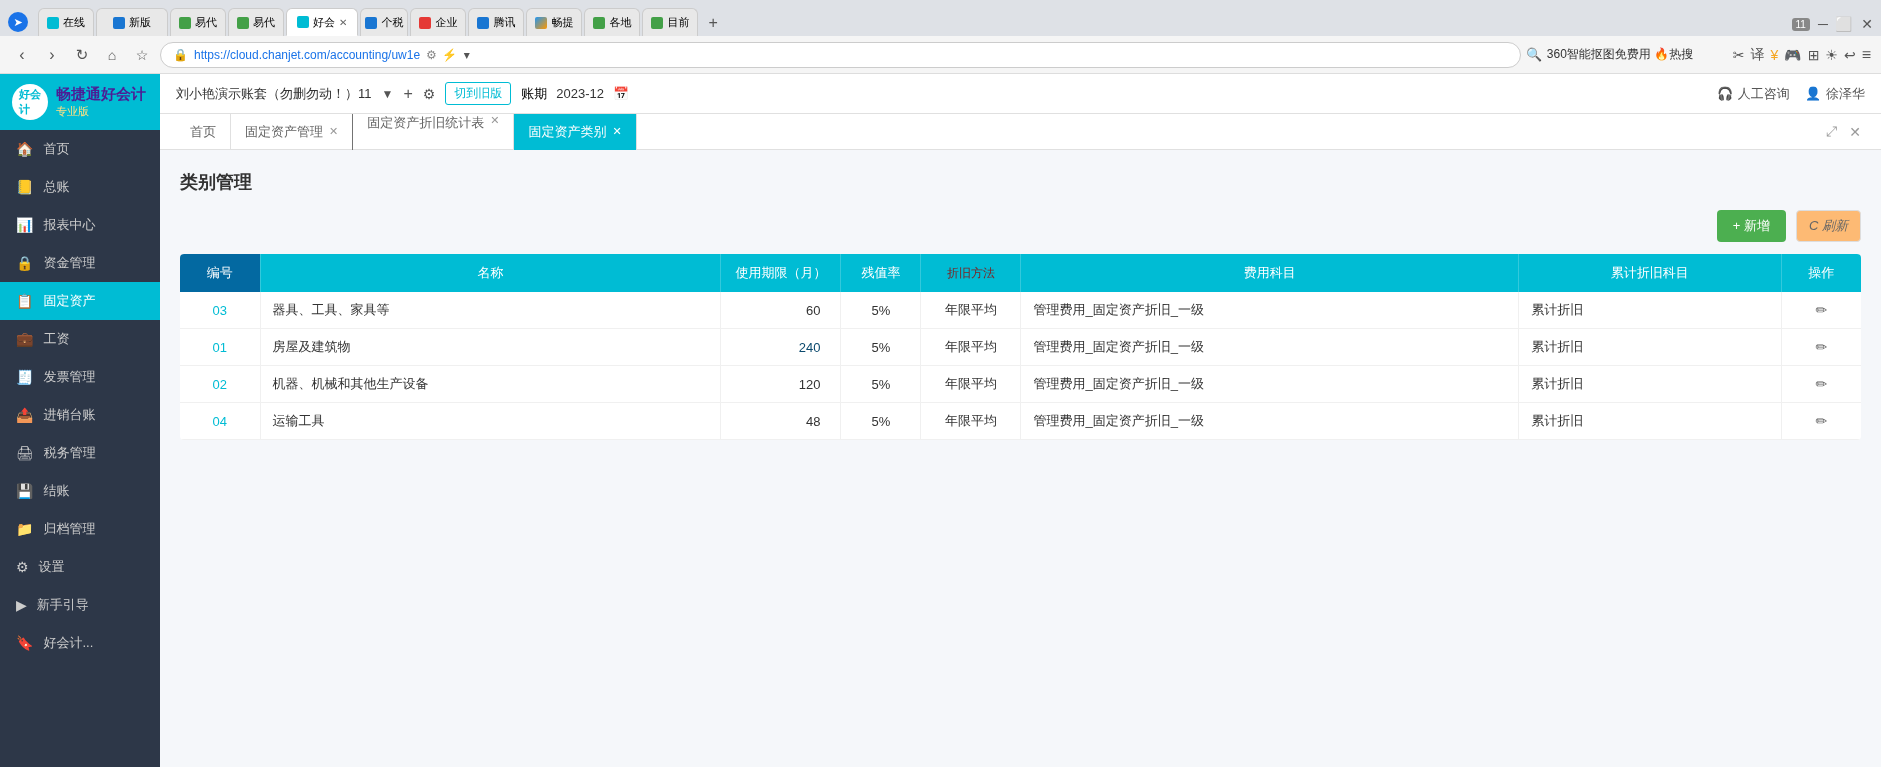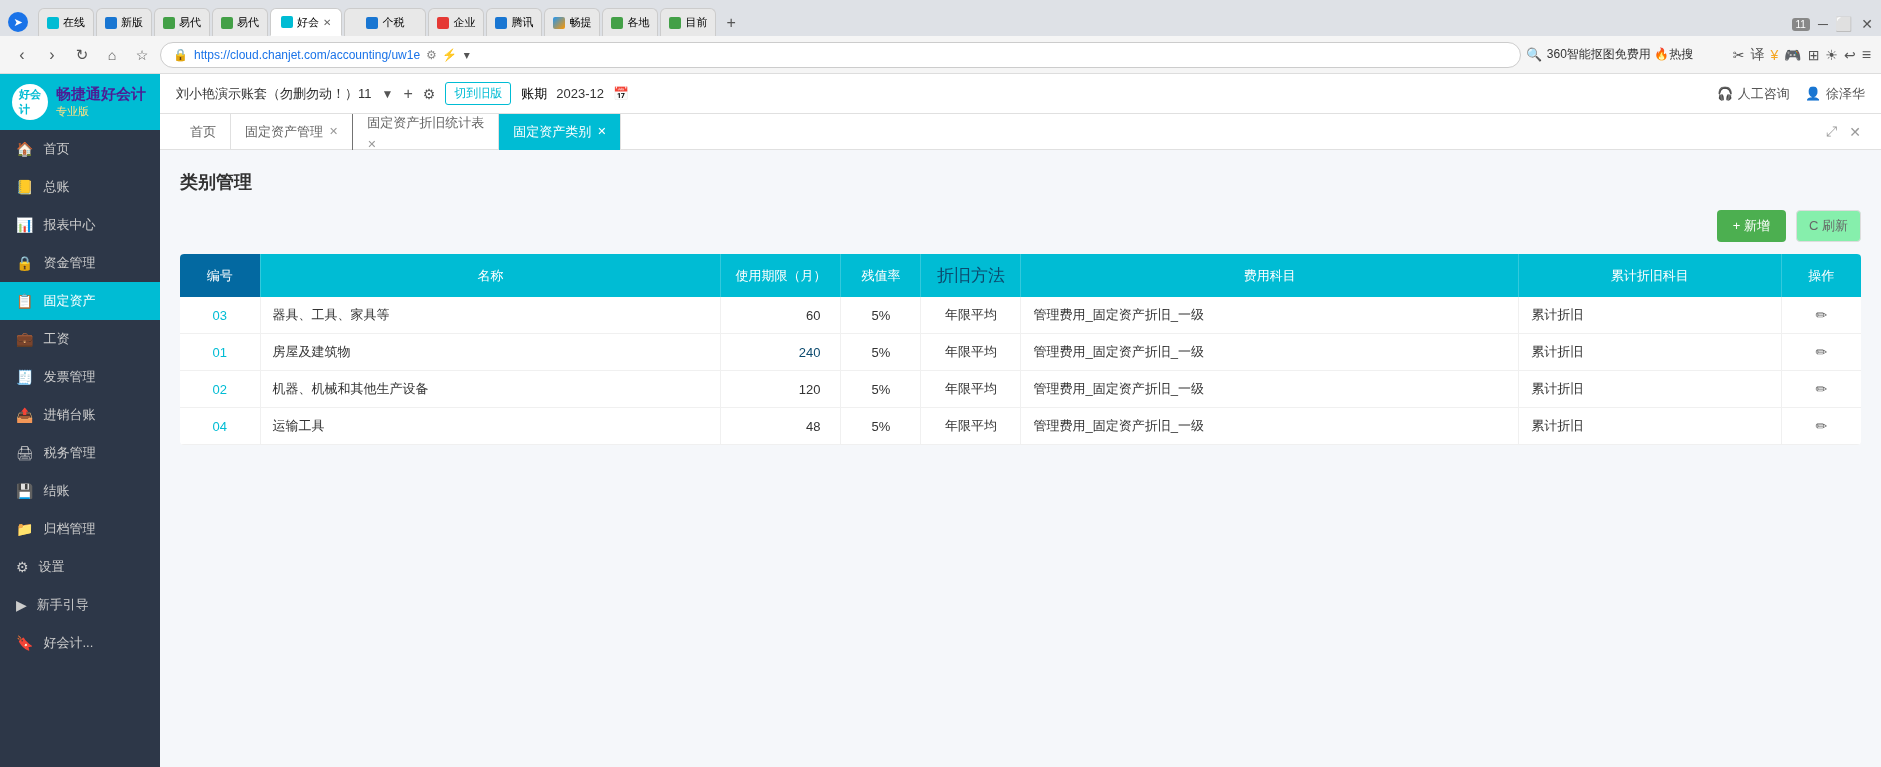--- a/index.html
+++ b/index.html
@@ -14,38 +14,38 @@
 <div style="background:#dee1e6; height:36px; display:flex; align-items:flex-end; padding:0 8px; gap:2px;">
 
   <div style="display:flex;align-items:center;gap:4px;margin-right:8px;padding-bottom:4px;">
     <div style="width:20px;height:20px;background:#1a73e8;border-radius:50%;display:flex;align-items:center;justify-content:center;color:#fff;font-size:11px;">➤</div>
   </div>
 
   <div style="display:flex;align-items:center;height:28px;padding:0 8px;border-radius:6px 6px 0 0;font-size:11px;background:#e8e8e8;border:1px solid #ccc;border-bottom:none;gap:4px;cursor:pointer;">
     <span style="width:12px;height:12px;background:#00bcd4;border-radius:2px;display:inline-block;"></span>
     <span>在线</span>
   </div>
-  <div style="display:flex;align-items:center;height:28px;padding:0 8px;border-radius:6px 6px 0 0;font-size:11px;background:#e8e8e8;border:1px solid #ccc;border-bottom:none;gap:4px;cursor:pointer;">
+  <div style="display:flex;align-items:center;height:28px;padding:0 16px;border-radius:6px 6px 0 0;font-size:11px;background:#e8e8e8;border:1px solid #ccc;border-bottom:none;gap:4px;cursor:pointer;">
     <span style="width:12px;height:12px;background:#1976d2;border-radius:2px;display:inline-block;"></span>
     <span>新版</span>
   </div>
   <div style="display:flex;align-items:center;height:28px;padding:0 8px;border-radius:6px 6px 0 0;font-size:11px;background:#e8e8e8;border:1px solid #ccc;border-bottom:none;gap:4px;cursor:pointer;">
     <span style="width:12px;height:12px;background:#43a047;border-radius:2px;display:inline-block;"></span>
     <span>易代</span>
   </div>
   <div style="display:flex;align-items:center;height:28px;padding:0 8px;border-radius:6px 6px 0 0;font-size:11px;background:#e8e8e8;border:1px solid #ccc;border-bottom:none;gap:4px;cursor:pointer;">
     <span style="width:12px;height:12px;background:#43a047;border-radius:2px;display:inline-block;"></span>
     <span>易代</span>
   </div>
   <div style="display:flex;align-items:center;height:28px;padding:0 10px;border-radius:6px 6px 0 0;font-size:11px;background:#fff;border:1px solid #ccc;border-bottom:1px solid #fff;gap:4px;cursor:pointer;">
     <span style="width:12px;height:12px;background:#00bcd4;border-radius:2px;display:inline-block;"></span>
     <span>好会</span>
     <span style="font-size:10px;color:#666;cursor:pointer;">✕</span>
   </div>
-  <div style="display:flex;align-items:center;height:28px;padding:0 21px;border-radius:6px 6px 0 0;font-size:11px;background:#e8e8e8;border:1px solid #ccc;border-bottom:none;gap:4px;cursor:pointer;">
+  <div style="display:flex;align-items:center;height:28px;padding:0 4px;border-radius:6px 6px 0 0;font-size:11px;background:#e8e8e8;border:1px solid #ccc;border-bottom:none;gap:4px;cursor:pointer;">
     <span style="width:12px;height:12px;background:#1976d2;border-radius:2px;display:inline-block;"></span>
     <span>个税</span>
   </div>
   <div style="display:flex;align-items:center;height:28px;padding:0 8px;border-radius:6px 6px 0 0;font-size:11px;background:#e8e8e8;border:1px solid #ccc;border-bottom:none;gap:4px;cursor:pointer;">
     <span style="width:12px;height:12px;background:#e53935;border-radius:2px;display:inline-block;"></span>
     <span>企业</span>
   </div>
   <div style="display:flex;align-items:center;height:28px;padding:0 8px;border-radius:6px 6px 0 0;font-size:11px;background:#e8e8e8;border:1px solid #ccc;border-bottom:none;gap:4px;cursor:pointer;">
     <span style="width:12px;height:12px;background:#1976d2;border-radius:2px;display:inline-block;"></span>
     <span>腾讯</span>
@@ -193,48 +193,48 @@
     </div>
 
     <div style="display:flex;align-items:center;background:#fff;border-bottom:1px solid #e0e0e0;padding:0 16px;height:36px;gap:0;">
       <div style="display:flex;align-items:center;gap:6px;padding:0 14px;height:36px;font-size:13px;color:#666;cursor:pointer;border-right:1px solid #e0e0e0;">
         <span>首页</span>
       </div>
       <div style="display:flex;align-items:center;gap:6px;padding:0 14px;height:36px;font-size:13px;color:#666;cursor:pointer;border-right:1px solid #737373;">
         <span>固定资产管理</span>
         <span style="font-size:11px;color:#999;cursor:pointer;">✕</span>
       </div>
-      <div style="display:flex;align-items:flex-start;gap:6px;padding:0 14px;height:36px;font-size:13px;color:#666;cursor:pointer;border-right:1px solid #e0e0e0;flex-direction:column;">
+      <div style="display:flex;align-items:flex-start;gap:6px;padding:0 14px;height:36px;font-size:13px;color:#666;cursor:pointer;border-right:1px solid #e0e0e0;">
         <span>固定资产折旧统计表</span>
         <span style="font-size:11px;color:#999;cursor:pointer;">✕</span>
       </div>
       <div style="display:flex;align-items:center;gap:6px;padding:0 14px;height:36px;font-size:13px;color:#fff;background:#00bcd4;cursor:pointer;border-right:1px solid #e0e0e0;">
         <span>固定资产类别</span>
         <span style="font-size:11px;color:#fff;cursor:pointer;">✕</span>
       </div>
       <div style="margin-left:auto;font-size:14px;color:#999;cursor:pointer;padding:0 8px;">⤢</div>
       <div style="font-size:14px;color:#999;cursor:pointer;padding:0 4px;">✕</div>
     </div>
 
     <div style="flex:1;padding:20px;background:#f5f7fa;overflow-y:auto;">
       <div style="font-size:18px;font-weight:bold;color:#333;margin-bottom:16px;">类别管理</div>
 
       <div style="display:flex;justify-content:flex-end;gap:10px;margin-bottom:12px;">
         <button style="background:#4caf50;color:#fff;border:none;padding:6px 16px;border-radius:4px;cursor:pointer;font-size:13px;display:flex;align-items:center;gap:4px;">+ 新增</button>
-        <button style="background:#86efac;color:#666;border:1px solid #ddd;padding:6px 12px;border-radius:4px;cursor:pointer;font-size:13px;">C 刷新</button>
+        <button style="background:#fdba74;color:#666;border:1px solid #ddd;padding:6px 12px;border-radius:4px;cursor:pointer;font-size:13px;font-style:italic;">C 刷新</button>
       </div>
 
       <table style="width:100%;border-collapse:collapse;background:#fff;border-radius:4px;overflow:hidden;">
         <thead>
           <tr>
             <th style="background:#0369a1;color:#fff;padding:10px 12px;text-align:center;font-weight:normal;font-size:13px;width:80px;border-right:1px solid rgba(255,255,255,0.2);">编号</th>
             <th style="background:#00bcd4;color:#fff;padding:10px 12px;text-align:center;font-weight:normal;font-size:13px;border-right:1px solid rgba(255,255,255,0.2);">名称</th>
             <th style="background:#00bcd4;color:#fff;padding:10px 12px;text-align:center;font-weight:normal;font-size:13px;width:120px;border-right:1px solid rgba(255,255,255,0.2);">使用期限（月）</th>
             <th style="background:#00bcd4;color:#fff;padding:10px 12px;text-align:center;font-weight:normal;font-size:13px;width:80px;border-right:1px solid rgba(255,255,255,0.2);">残值率</th>
-            <th style="background:#00bcd4;color:#0c4a6e;padding:10px 12px;text-align:center;font-weight:normal;font-size:17px;width:100px;border-right:1px solid rgba(255,255,255,0.2);">折旧方法</th>
+            <th style="background:#00bcd4;color:#7f1d1d;padding:10px 12px;text-align:center;font-weight:normal;font-size:12px;width:100px;border-right:1px solid rgba(255,255,255,0.2);">折旧方法</th>
             <th style="background:#00bcd4;color:#fff;padding:10px 12px;text-align:center;font-weight:normal;font-size:13px;border-right:1px solid rgba(255,255,255,0.2);">费用科目</th>
             <th style="background:#00bcd4;color:#fff;padding:10px 12px;text-align:center;font-weight:normal;font-size:13px;border-right:1px solid rgba(255,255,255,0.2);">累计折旧科目</th>
             <th style="background:#00bcd4;color:#fff;padding:10px 12px;text-align:center;font-weight:normal;font-size:13px;width:80px;">操作</th>
           </tr>
         </thead>
         <tbody>
           <tr style="border-bottom:1px solid #f0f0f0;">
             <td style="padding:9px 12px;color:#00bcd4;font-size:13px;text-align:center;border-right:1px solid #f0f0f0;cursor:pointer;">03</td>
             <td style="padding:9px 12px;color:#333;font-size:13px;border-right:1px solid #f0f0f0;">器具、工具、家具等</td>
             <td style="padding:9px 12px;color:#333;font-size:13px;text-align:right;padding-right:20px;border-right:1px solid #f0f0f0;">60</td>

